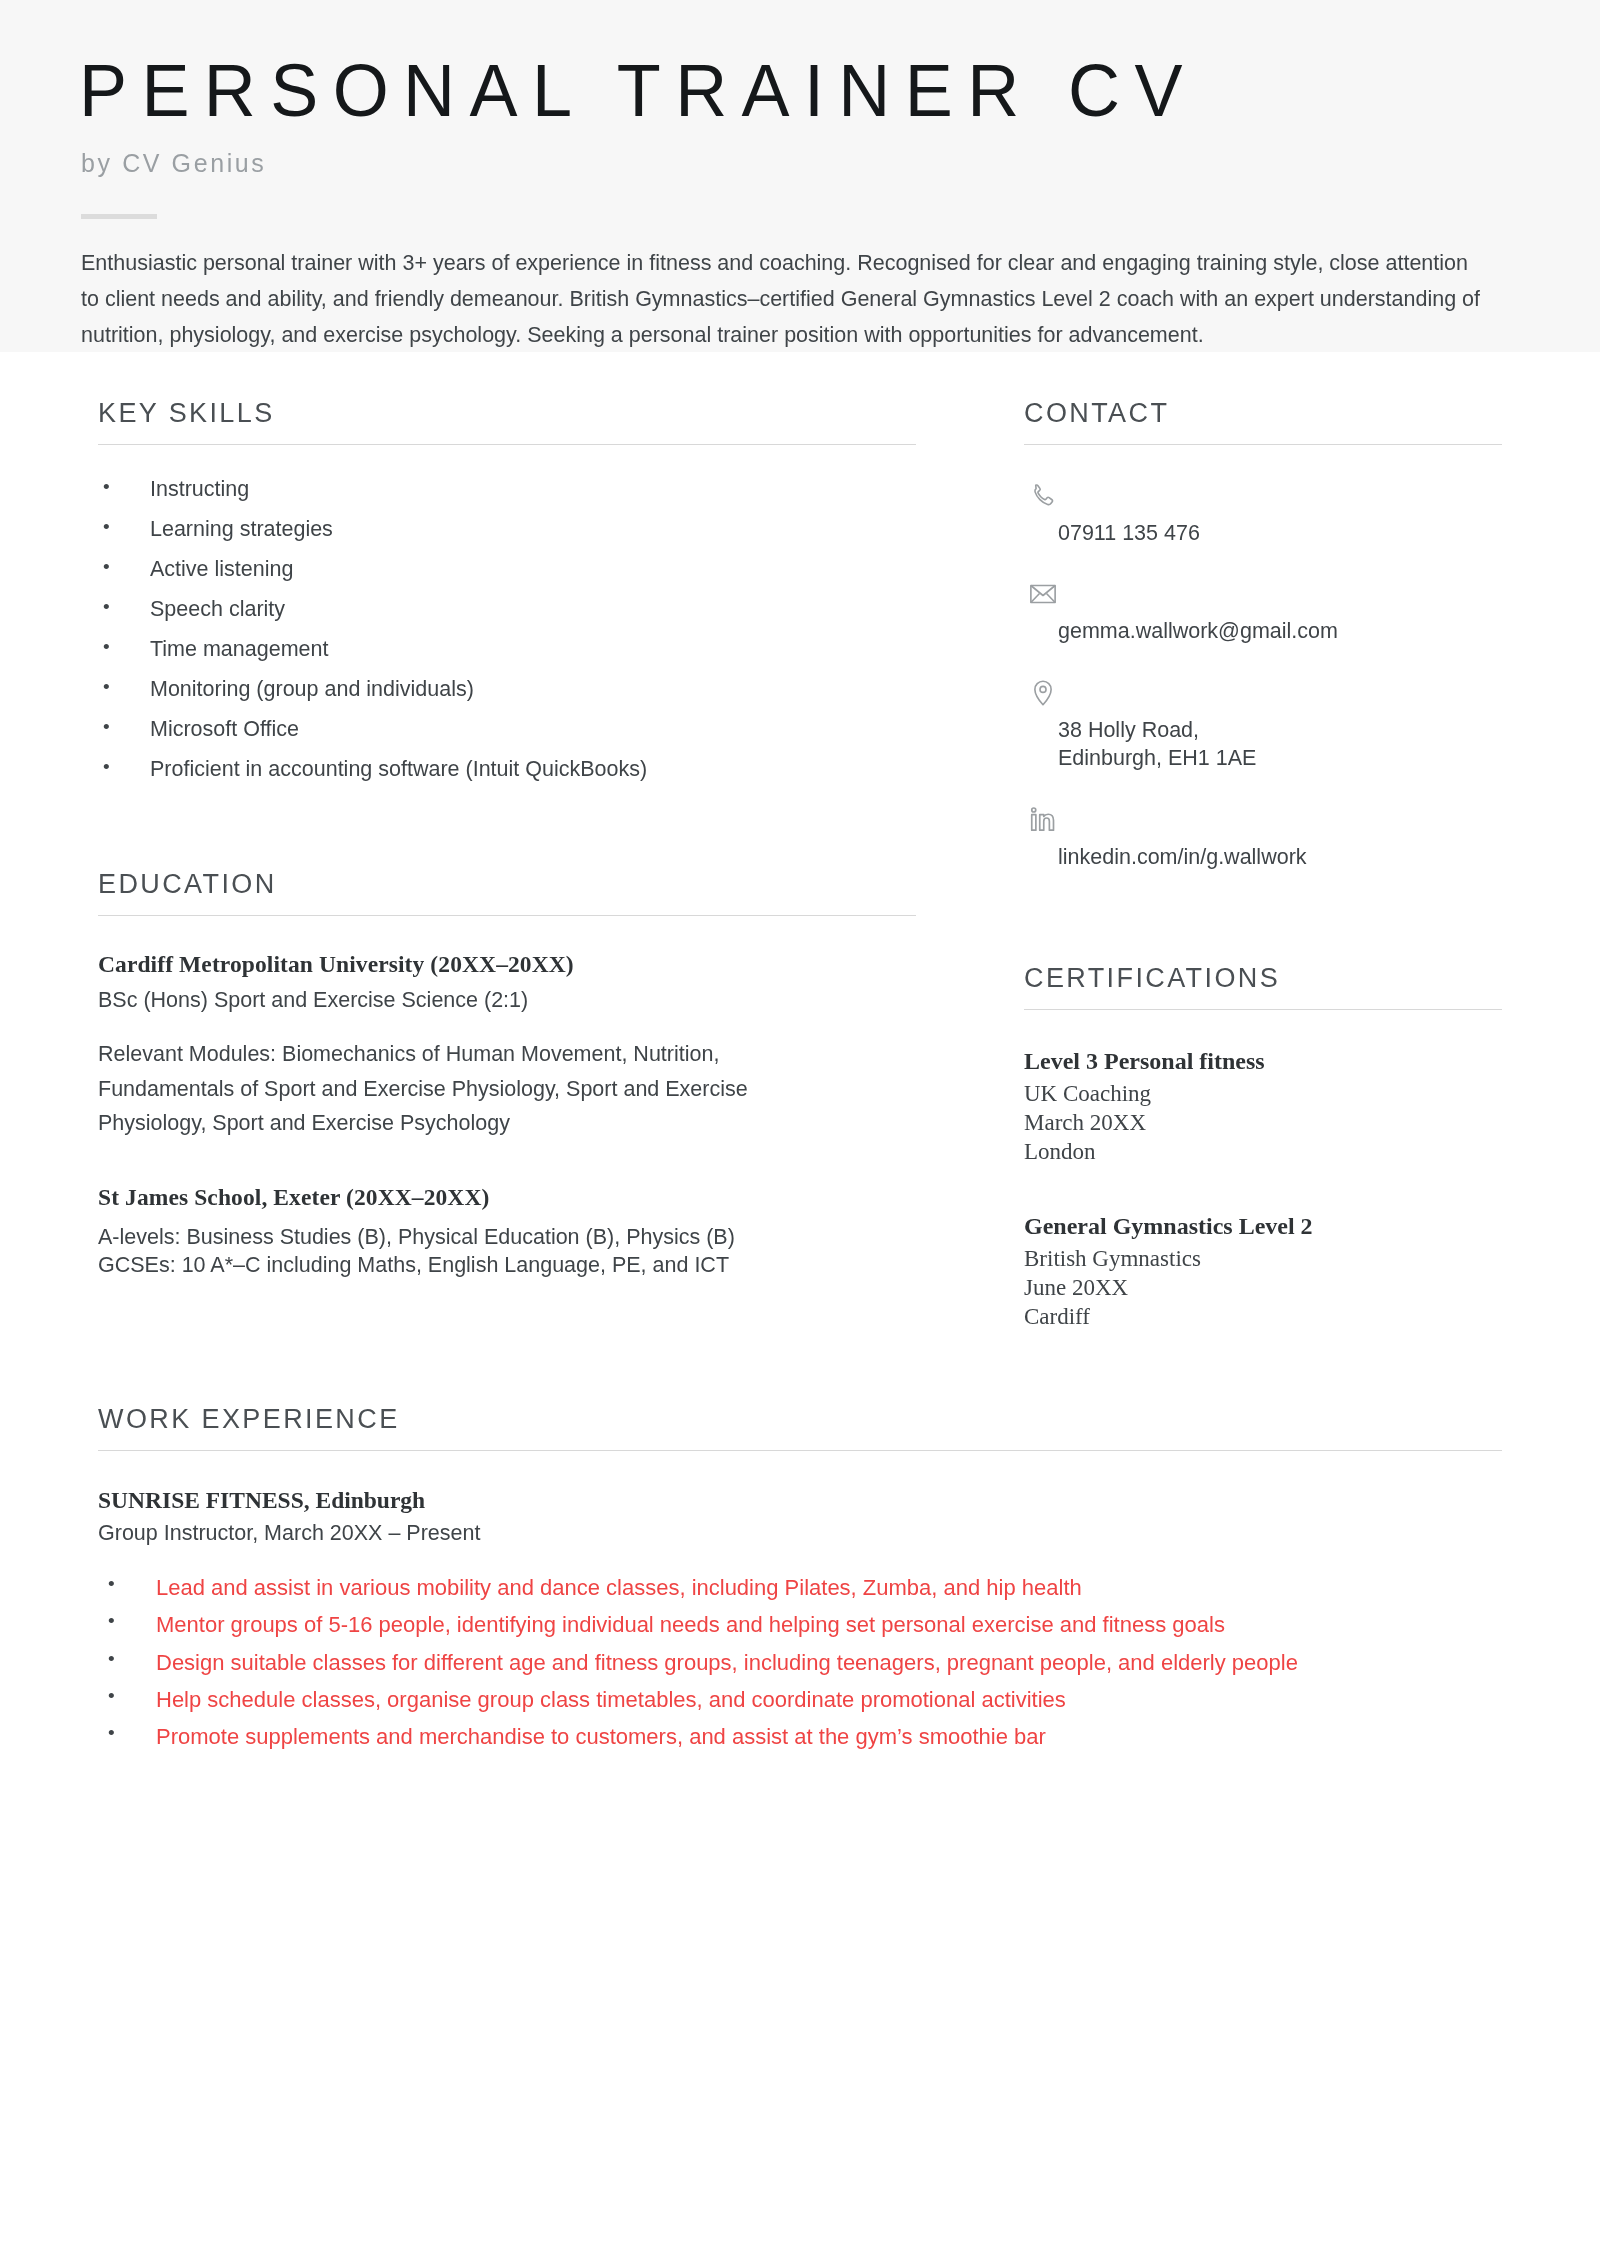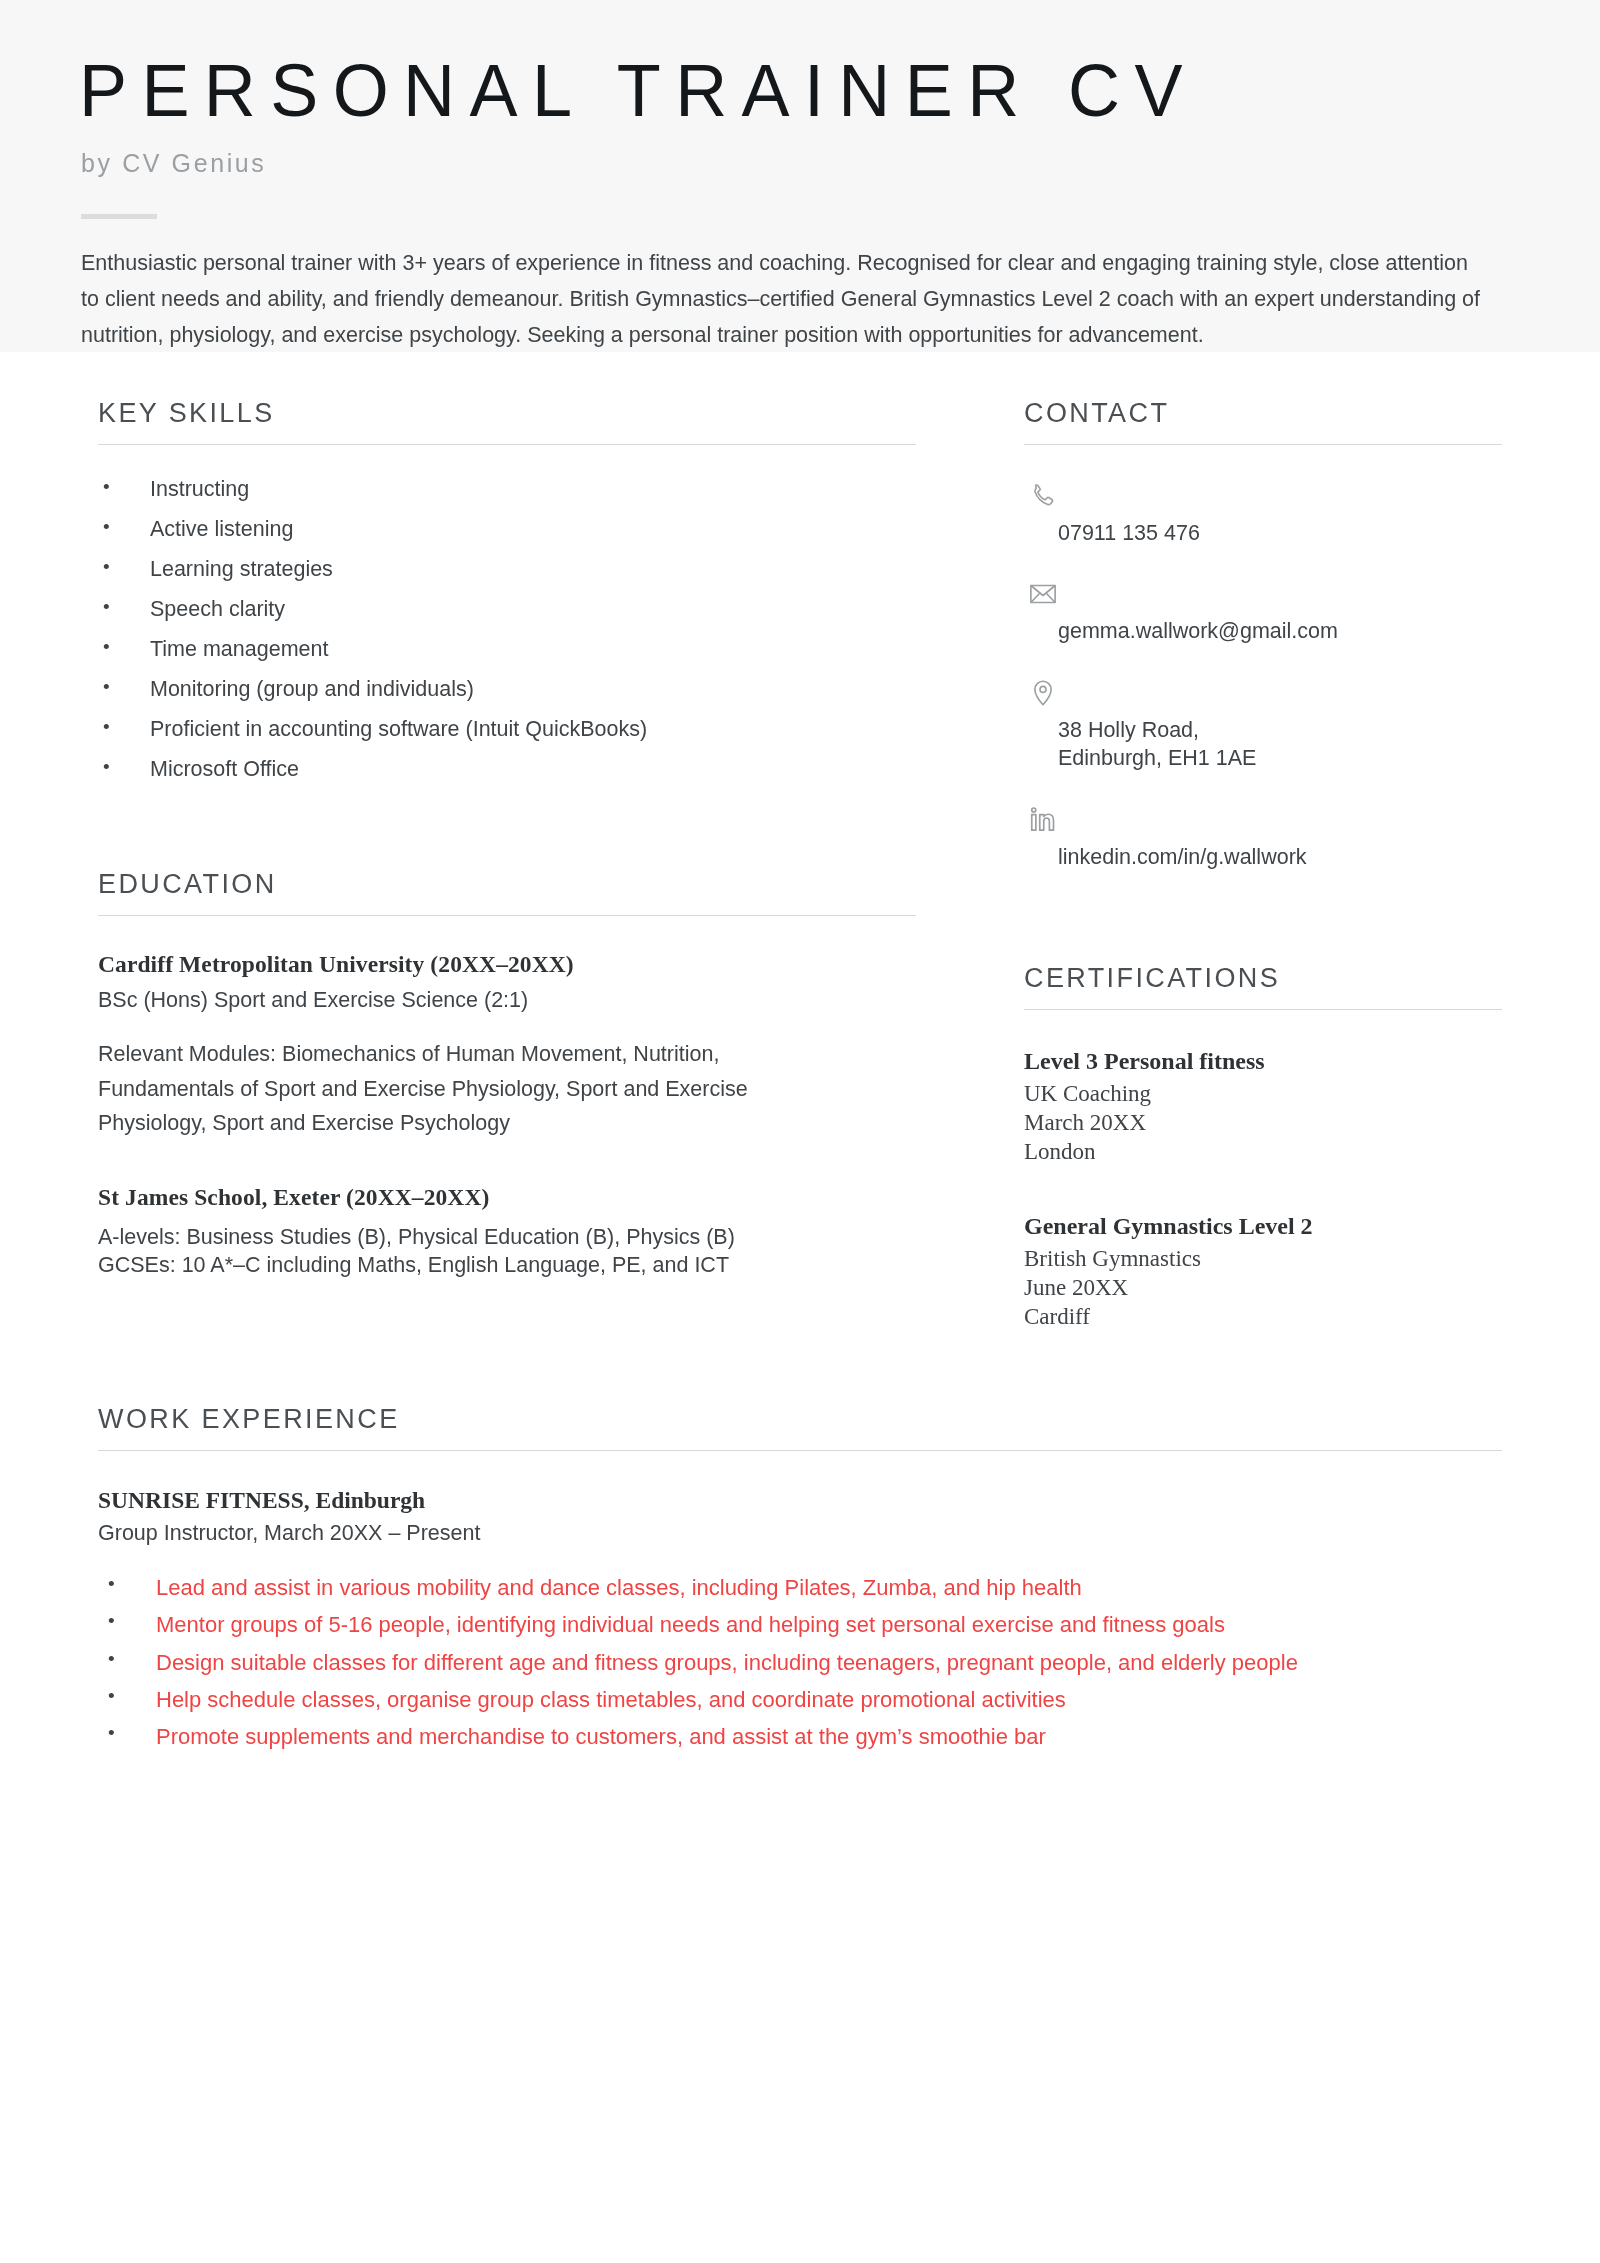--- a/index.html
+++ b/index.html
@@ -253,27 +253,27 @@
 <div class="body-wrap">
 
   <div class="cols">
 
     <div class="col-left">
 
       <div class="section-block">
         <h2 class="section-head">KEY SKILLS</h2>
         <ul class="skills-list">
           <li>Instructing</li>
+          <li>Learning strategies</li>
           <li>Active listening</li>
-          <li>Learning strategies</li>
           <li>Speech clarity</li>
           <li>Time management</li>
           <li>Monitoring (group and individuals)</li>
+          <li>Microsoft Office</li>
           <li>Proficient in accounting software (Intuit QuickBooks)</li>
-          <li>Microsoft Office</li>
         </ul>
       </div>
 
       <div class="gap-xl"></div>
 
       <div class="section-block">
         <h2 class="section-head">EDUCATION</h2>
 
         <div class="entry">
           <div class="entry-title">Cardiff Metropolitan University (20XX–20XX)</div>

